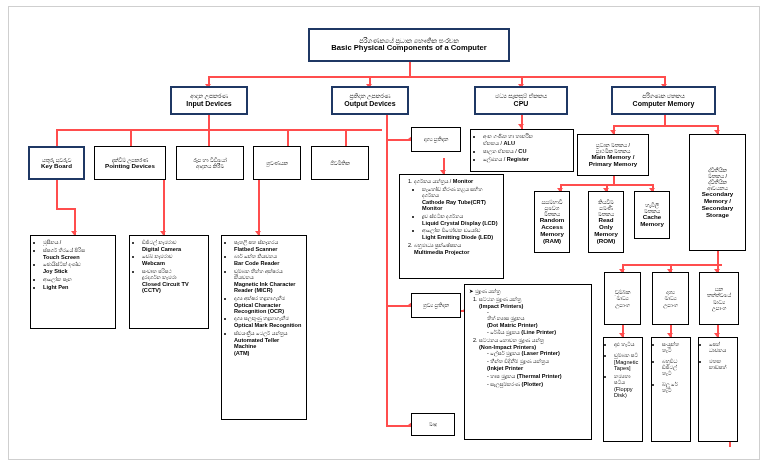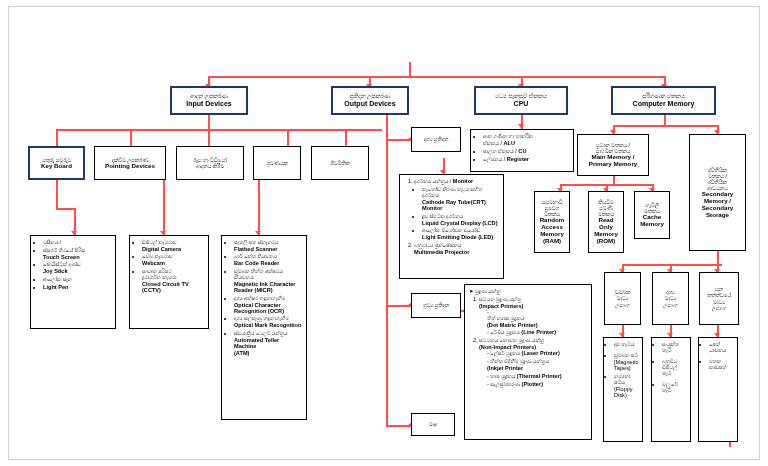--- a/index.html
+++ b/index.html
@@ -148,20 +148,24 @@
 
   <div class="ln lnv" style="left:622px;top:325px;height:12px;"></div>
   <div class="arrow" style="left:619px;top:333px;"></div>
   <div class="ln lnv" style="left:670px;top:325px;height:12px;"></div>
   <div class="arrow" style="left:667px;top:333px;"></div>
   <div class="ln lnv" style="left:717px;top:325px;height:12px;"></div>
   <div class="arrow" style="left:714px;top:333px;"></div>
 
   <div class="ln lnv" style="left:729px;top:337px;height:110px;"></div>
 
+  <div class="box title navy" style="left:308px;top:28px;width:202px;height:34px;">
+    <div class="si">පරිගණකයේ ප්‍රධාන භෞතික සංරචක</div>
+    <div class="en">Basic Physical Components of a Computer</div>
+  </div>
 
   <div class="box lvl2 navy" style="left:170px;top:86px;width:78px;height:29px;">
     <div class="si">ආදාන උපකරණ</div>
     <div class="en">Input Devices</div>
   </div>
   <div class="box lvl2 navy" style="left:331px;top:86px;width:78px;height:29px;">
     <div class="si">ප්‍රතිදාන උපකරණ</div>
     <div class="en">Output Devices</div>
   </div>
   <div class="box lvl2 navy" style="left:474px;top:86px;width:94px;height:29px;">

